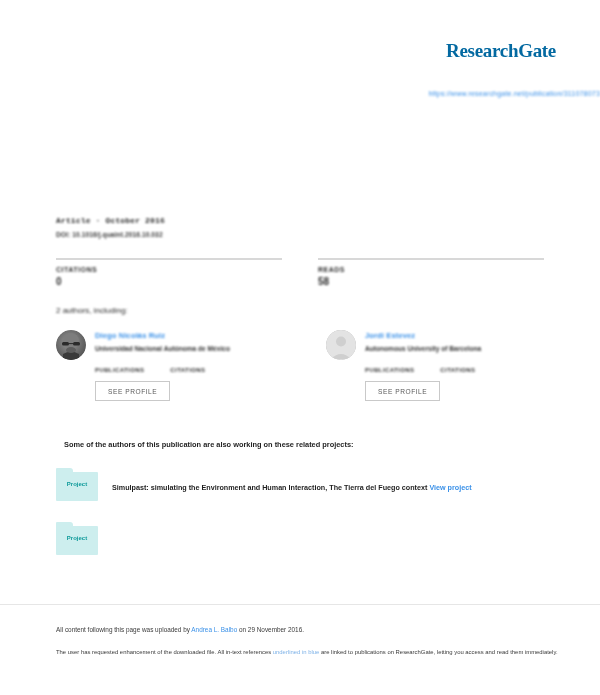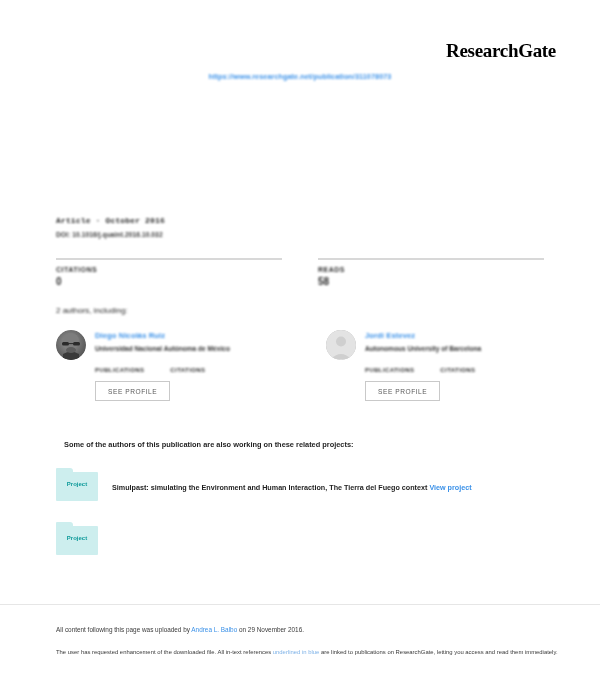--- a/index.html
+++ b/index.html
@@ -28,31 +28,31 @@
     position: absolute;
     top: 40px;
     right: 44px;
     text-align: right;
   }
   .rg-logo {
     font-family: "Liberation Serif", serif;
     font-weight: bold;
     font-size: 19px;
     letter-spacing: -0.3px;
-    color: #000000;
+    color: #0369a1;
     filter: blur(0.55px);
   }
   .rg-url {
     position: absolute;
-    top: 72px;
+    top: 89px;
     left: 0;
     right: 0;
-    text-align: center;
+    text-align: right;
     font-size: 7.2px;
-    font-weight: bold;
+    font-weight: normal;
     color: #3b91e8;
     filter: blur(0.85px);
     letter-spacing: 0.1px;
   }
 
   
   .meta {
     position: absolute;
     top: 216px;
     left: 56px;

